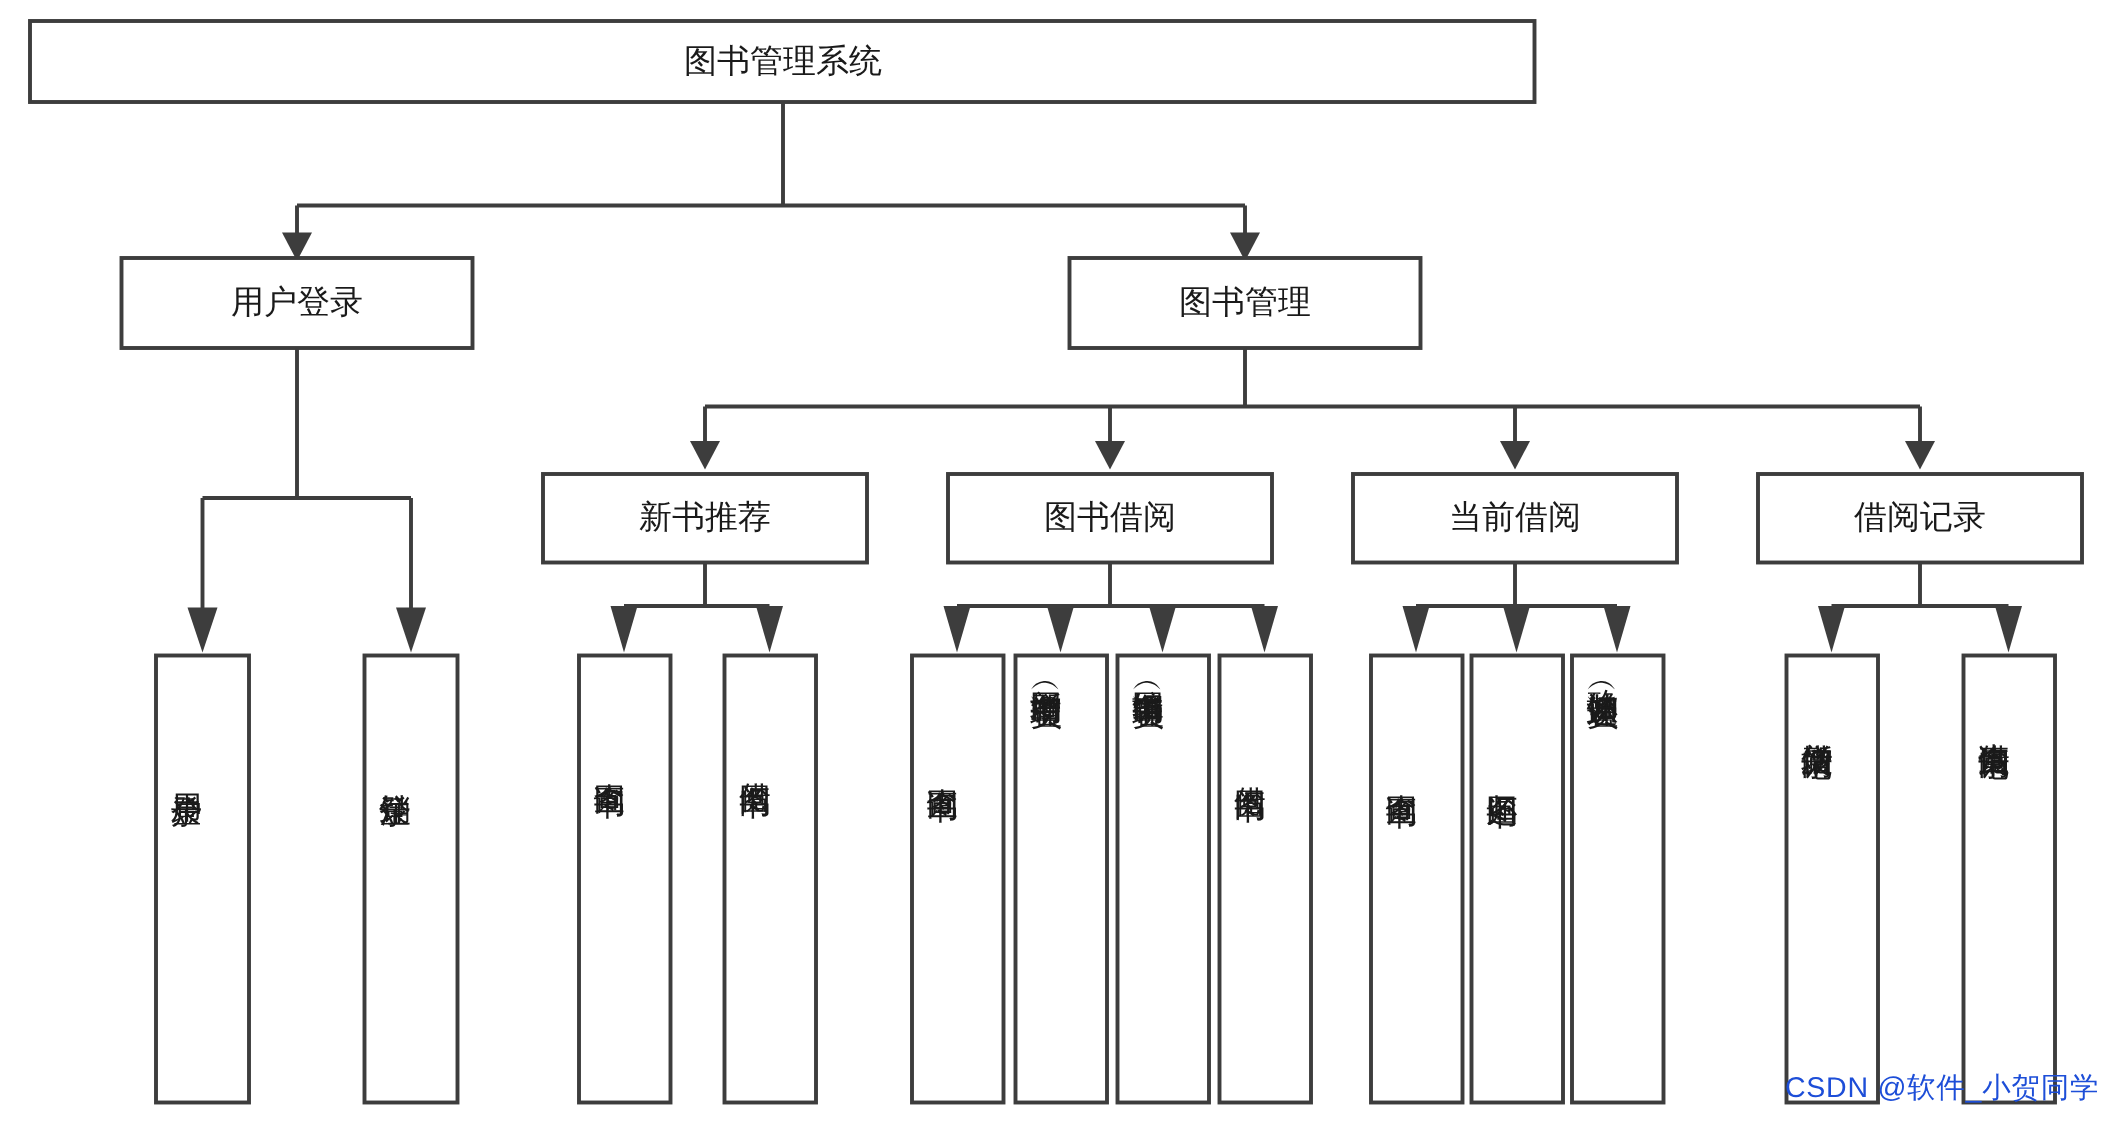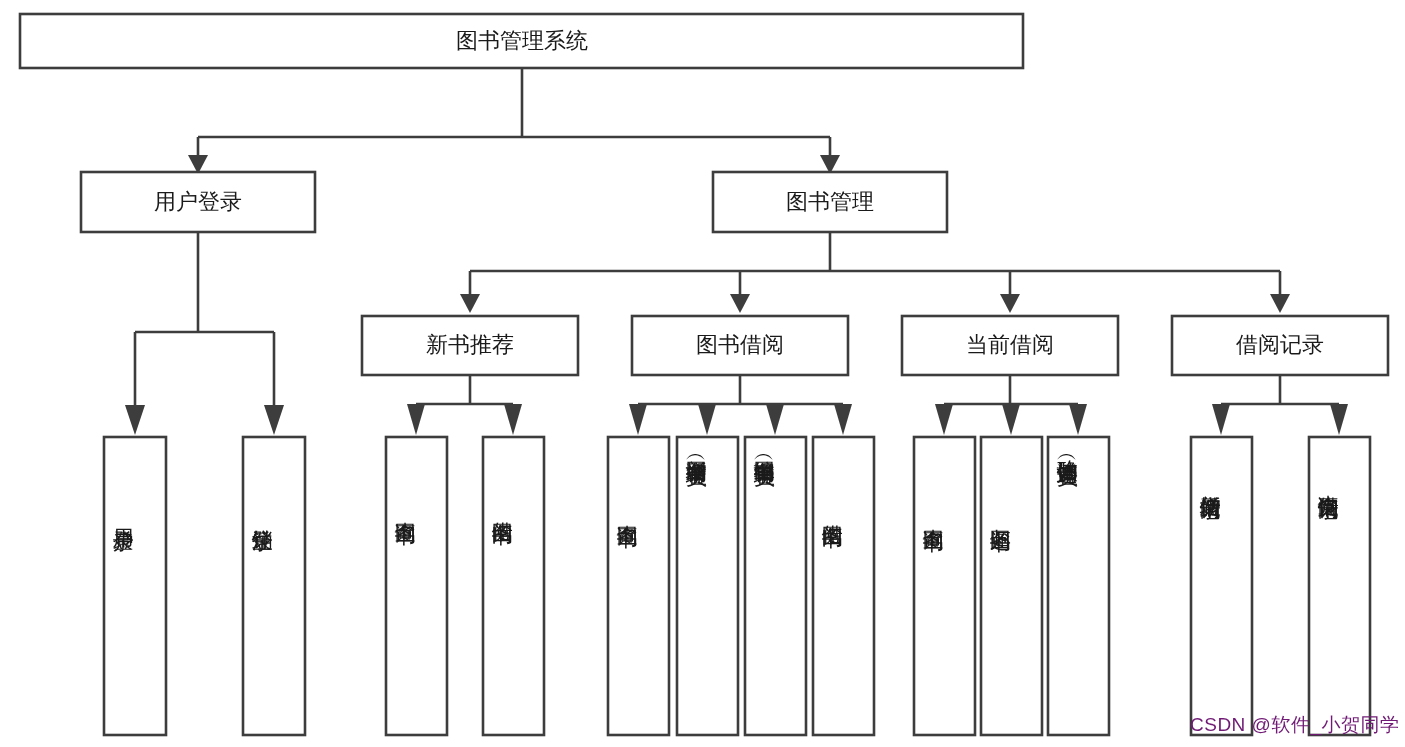--- a/index.html
+++ b/index.html
@@ -62,21 +62,21 @@
     white-space: nowrap;
     text-align: left;
     pointer-events: none;
   }
   .watermark {
     position: absolute;
     left: 1190px;
     top: 712px;
     font-family: "Liberation Sans", "DejaVu Sans", sans-serif;
     font-size: 19px;
-    color: #701a75;
+    color: #1d4ed8;
     letter-spacing: 0.5px;
     white-space: nowrap;
   }
 </style>
 </head>
 <body>
 
 <div id="diagram-root">
 
   <svg id="diagram-svg" viewBox="0 0 1405 747">

